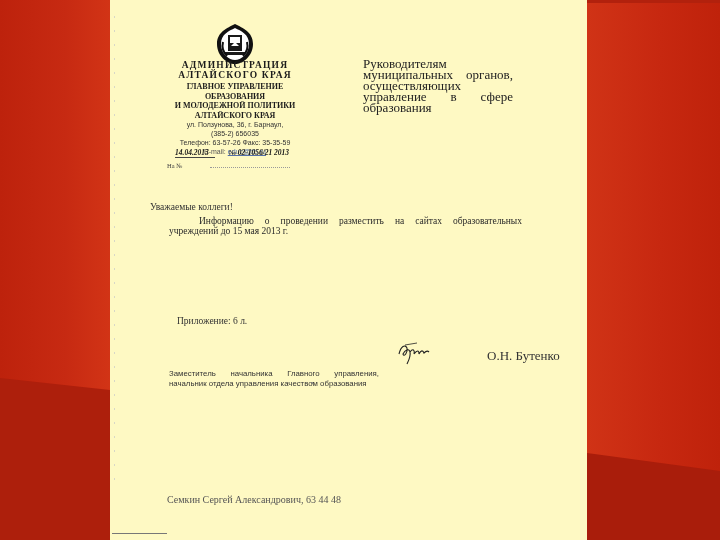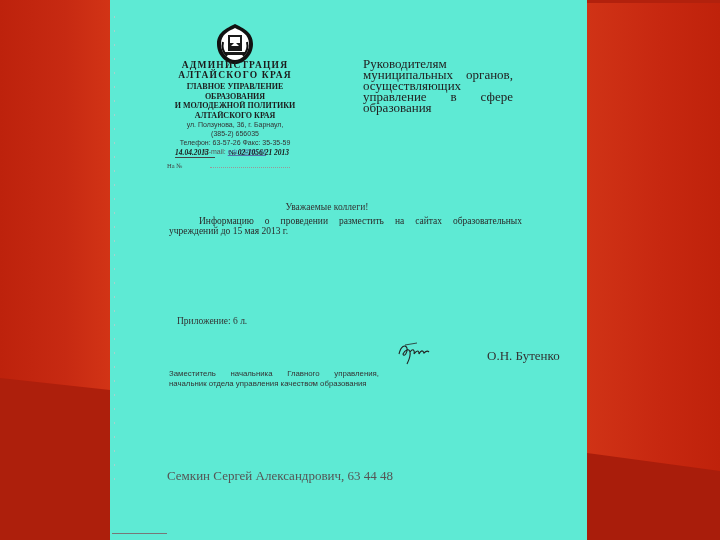--- a/index.html
+++ b/index.html
@@ -26,21 +26,21 @@
     background: #ad1f0c;
     clip-path: polygon(0 378px, 100% 390px, 100% 540px, 0 540px);
   }
   .side-right .band {
     position: absolute; left: 0; top: 0; width: 100%; height: 100%;
     background: #a91d0b;
     clip-path: polygon(0 450px, 100% 468px, 100% 540px, 0 540px);
   }
   .document {
     position: absolute; left: 110px; top: 0; width: 477px; height: 540px;
-    background: #5eead4; color: #222;
+    background: #fef9c3; color: #222;
   }
   .scan-dots {
     position: absolute; left: 3px; top: 10px; width: 3px; height: 480px;
     background-image: radial-gradient(circle, #c8c8c8 0.7px, transparent 1px);
     background-size: 3px 14px; opacity: 0.7;
   }
   .scan-line {
     position: absolute; left: 2px; top: 533px; width: 55px; height: 1px; background: #777;
   }
   .emblem {
@@ -74,22 +74,22 @@
   .na-no .dash { display: inline-block; width: 80px; border-bottom: 1px dotted #999; margin-left: 28px; }
   .subject {
     position: absolute; top: 167px; left: 57px; width: 110px;
     font-size: 9.5px; line-height: 9px; color: #222; text-align: justify; text-align-last: left;
   }
   .recipient {
     position: absolute; top: 58px; left: 253px; width: 150px;
     font-size: 13px; line-height: 11px; color: #222; text-align: justify;
   }
   .greeting {
-    position: absolute; top: 202px; left: 0; width: 410px; text-align: center;
-    font-size: 9.5px; color: #333; padding-left: 24px; box-sizing: border-box;
+    position: absolute; top: 202px; left: 0; width: 410px; 
+    font-size: 9.5px; color: #333; padding-left: 40px; box-sizing: border-box;
   }
   .body-text {
     position: absolute; top: 216px; left: 59px; width: 353px;
     font-size: 9.5px; line-height: 10.2px; color: #2a2a2a;
   }
   .body-text p { margin: 0; text-indent: 30px; text-align: justify; }
   .attachment {
     position: absolute; top: 316px; left: 67px; font-size: 9.5px; color: #333; font-family: Liberation Serif, serif;
   }
   .signer-title {
@@ -100,21 +100,21 @@
   .signature {
     position: absolute; top: 340px; left: 285px; width: 36px; height: 26px;
   }
   .signer-name {
     position: absolute; top: 348px; left: 377px; font-size: 13px; color: #333;
   }
   .stray-dot {
     position: absolute; top: 382px; left: 201px; width: 2px; height: 2px; background: #777; border-radius: 1px;
   }
   .executor {
-    position: absolute; top: 468px; left: 57px; font-size: 13px; color: #555; white-space: nowrap;
+    position: absolute; top: 494px; left: 57px; font-size: 10px; color: #555; white-space: nowrap;
   }
 </style>
 </head>
 <body>
 
 <div class="side-panel side-left">
   <div class="band"></div>
 </div>
 <div class="side-panel side-right">
   <div class="band"></div>

